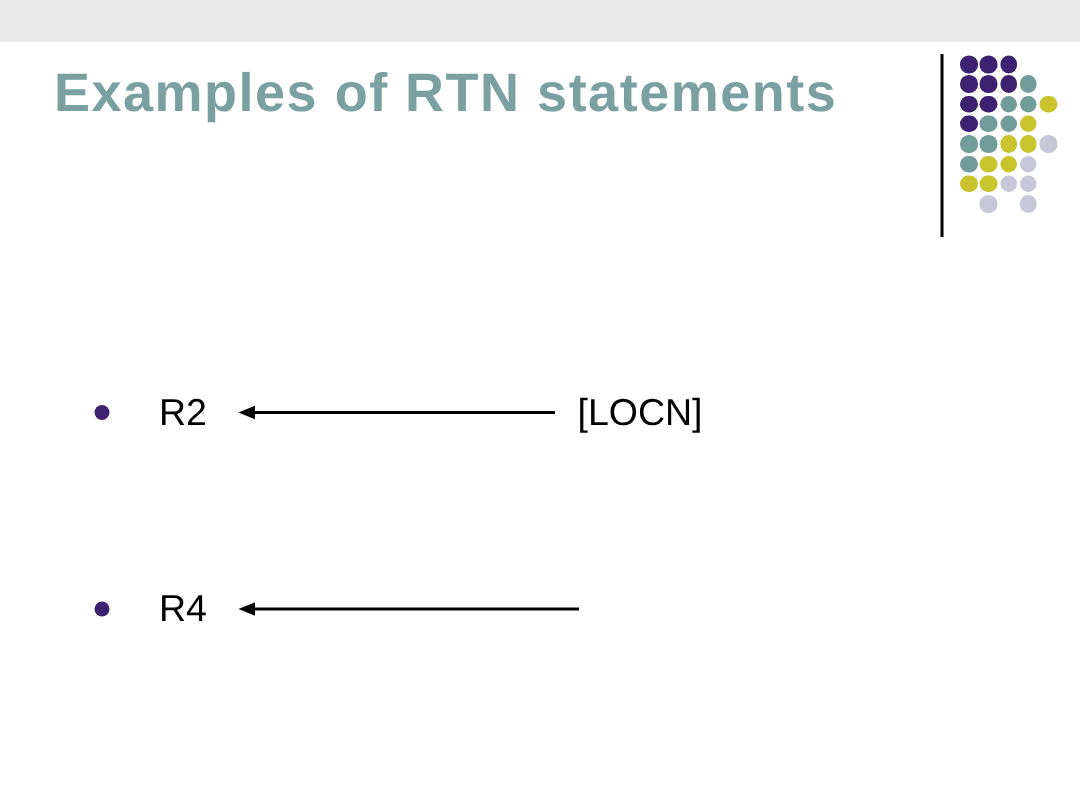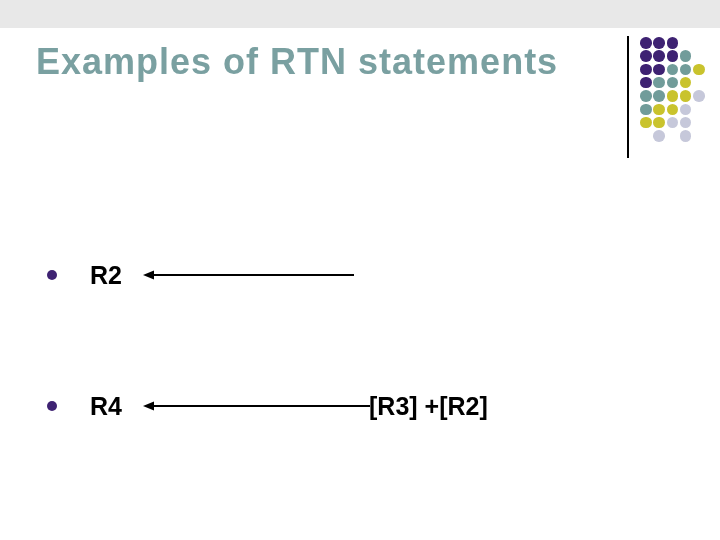--- a/index.html
+++ b/index.html
@@ -42,24 +42,23 @@
     height: 112px;
   }
   .dot {
     position: absolute;
     width: 11.5px;
     height: 11.5px;
     border-radius: 50%;
   }
   .statement-row {
     position: absolute;
-    left: 0;
+    left: 16px;
     width: 684px;
     height: 32px;
-    font-weight: bold;
   }
   .row-1 { top: 231px; }
   .row-2 { top: 362px; }
   .bullet {
     position: absolute;
     left: 47px;
     top: 11px;
     width: 10px;
     height: 10px;
     border-radius: 50%;
@@ -133,25 +132,25 @@
       <span class="dot" style="left: 39.9px; top: 93.1px; background: rgb(198, 200, 218);"></span>
     </div>
 
   <div class="statement-row row-1">
     <span class="bullet"></span>
     <span class="register">R2</span>
     <svg class="arrow" width="214" height="12" viewBox="0 0 214 12">
       <line x1="11" y1="6" x2="214" y2="6" stroke="#000000" stroke-width="2"></line>
       <path d="M3,6 L14,1.5 L14,10.5 Z" fill="#000000"></path>
     </svg>
+    <span class="expression">[LOCN]</span>
   </div>
 
   <div class="statement-row row-2">
     <span class="bullet"></span>
     <span class="register">R4</span>
     <svg class="arrow" width="230" height="12" viewBox="0 0 230 12">
       <line x1="11" y1="6" x2="230" y2="6" stroke="#000000" stroke-width="2"></line>
       <path d="M3,6 L14,1.5 L14,10.5 Z" fill="#000000"></path>
     </svg>
-    <span class="expression">[R3] +[R2]</span>
   </div>
 
 </div>
 
 </body></html>

